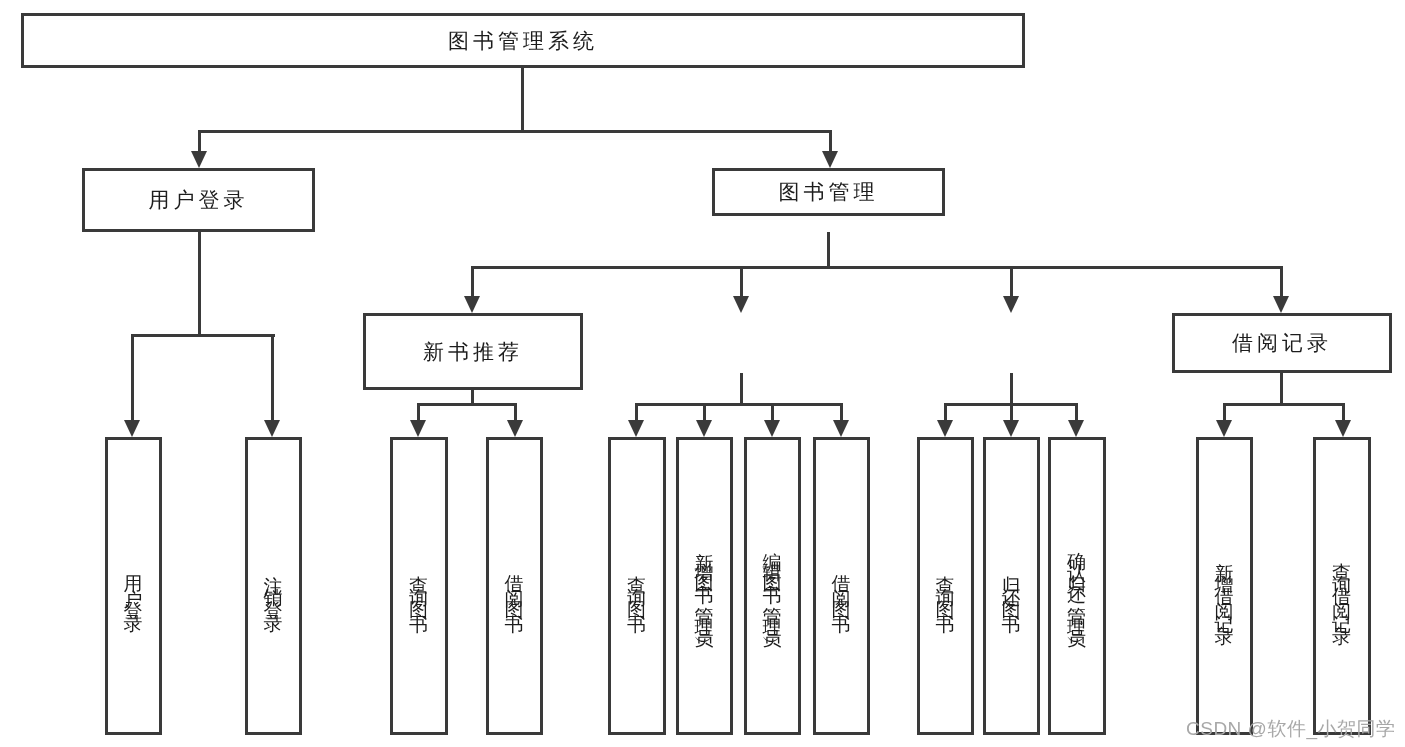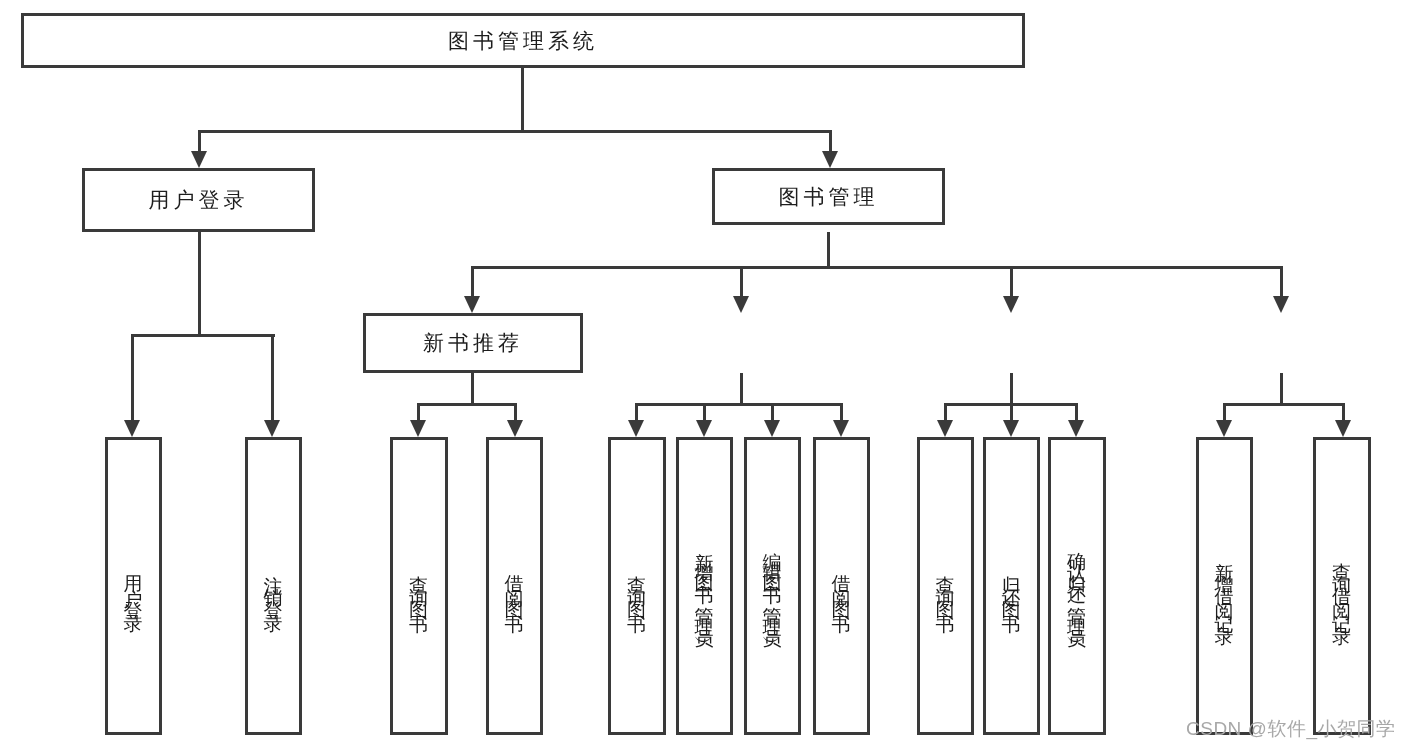--- a/index.html
+++ b/index.html
@@ -122,26 +122,29 @@
   <div class="arr" style="left:1216px;top:420px"></div>
   <div class="arr" style="left:1335px;top:420px"></div>
 
   <div class="node" style="left:21px;top:13px;width:1004px;height:55px">
     <span>图书管理系统</span>
   </div>
 
   <div class="node" style="left:82px;top:168px;width:233px;height:64px">
     <span>用户登录</span>
   </div>
-  <div class="node" style="left:712px;top:168px;width:233px;height:57px">
+  <div class="node" style="left:712px;top:168px;width:233px;height:48px">
     <span>图书管理</span>
   </div>
 
-  <div class="node" style="left:363px;top:313px;width:220px;height:60px">
+  <div class="node" style="left:363px;top:313px;width:220px;height:77px">
     <span>新书推荐</span>
+  </div>
+  <div class="node" style="left:1172px;top:313px;width:220px;height:60px">
+    <span>借阅记录</span>
   </div>
 
   <div class="vnode" style="left:105px;top:437px;width:57px">
     <span class="vtext">用户登录</span>
   </div>
   <div class="vnode" style="left:245px;top:437px;width:57px">
     <span class="vtext">注销登录</span>
   </div>
 
   <div class="vnode" style="left:390px;top:437px;width:58px">

